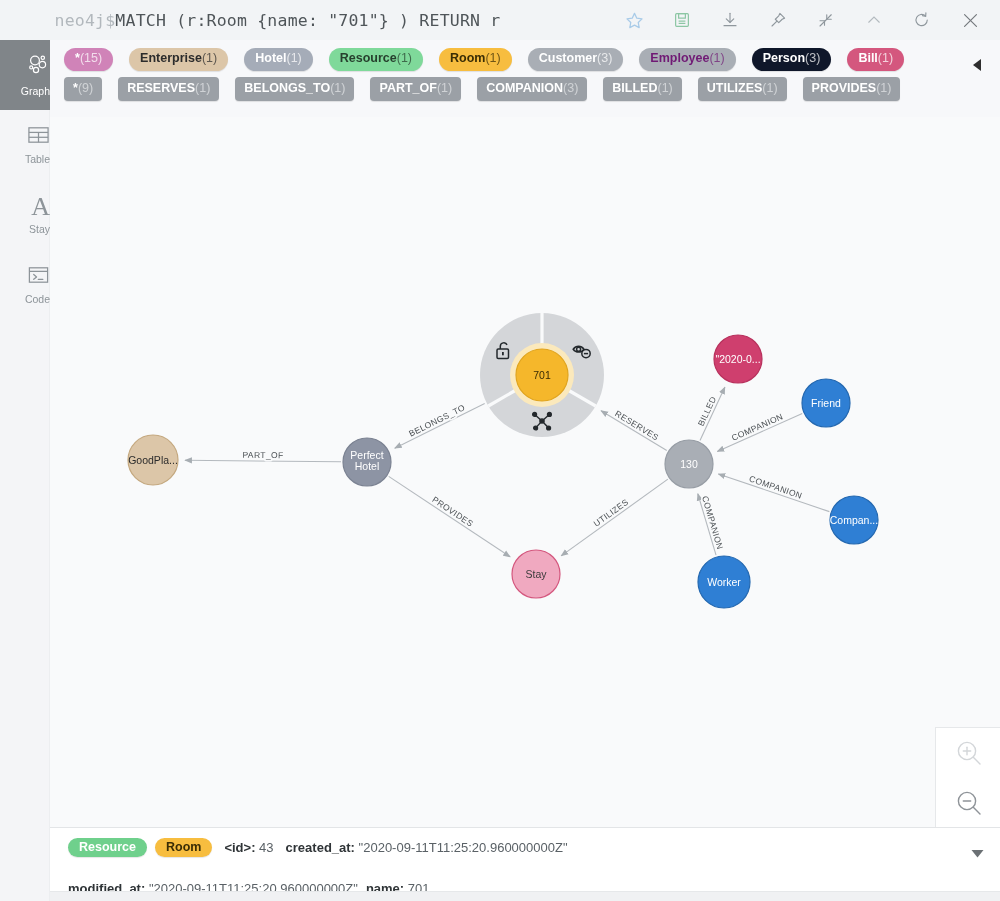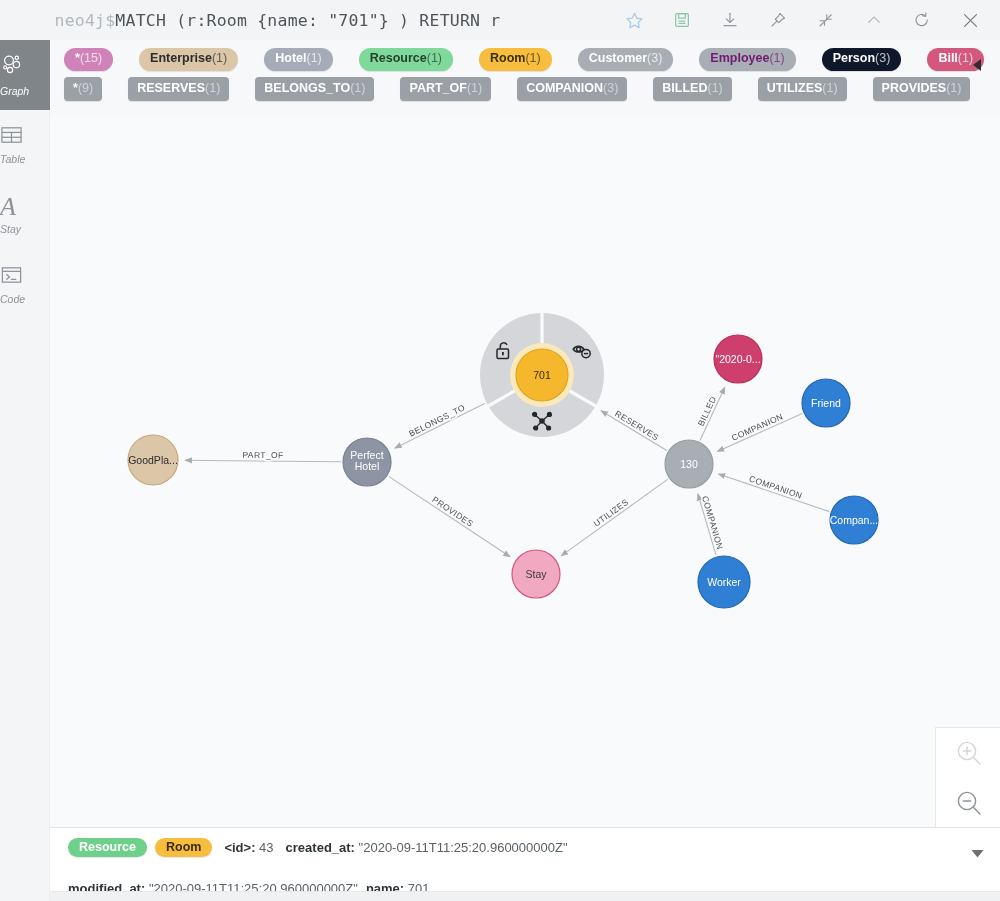--- a/index.html
+++ b/index.html
@@ -37,33 +37,33 @@
   .tb-btn svg{display:block;}
   
   #sidebar{
     position:absolute;left:0;top:40px;width:50px;height:861px;
     background:#f4f5f7;
     border-right:1px solid #eceef0;
     box-sizing:border-box;
   }
   .side-item{
     width:50px;height:70px;
-    display:flex;flex-direction:column;align-items:flex-start;justify-content:center;
-    gap:5px;cursor:pointer;color:#8d9499;font-style:italic;
+    display:flex;flex-direction:column;align-items:flex-end;justify-content:center;
+    gap:5px;cursor:pointer;color:#8d9499;
   }
   .side-item.active{background:#808589;color:#ffffff;}
   .side-label{font-size:10.5px;line-height:1;}
   
   #legend{
     position:absolute;left:50px;top:40px;width:950px;height:77px;
     background:#f7f8fa;
     box-sizing:border-box;
     padding:8px 0 0 14px;
   }
-  .chip-row{display:flex;align-items:center;gap:26px;margin-bottom:6px;flex-wrap:nowrap;}
+  .chip-row{display:flex;align-items:center;gap:16px;margin-bottom:6px;flex-wrap:nowrap;}
   .chip{
     border-radius:13px;
     padding:3px 11px 4px 11px;
     font-size:12.5px;font-weight:bold;
     white-space:nowrap;line-height:1.25;
     cursor:pointer;
     box-shadow:0 1px 1px rgba(0,0,0,.10);
   }
   .chip .cnt{font-weight:normal;opacity:.72;}
   .chip.rel{

